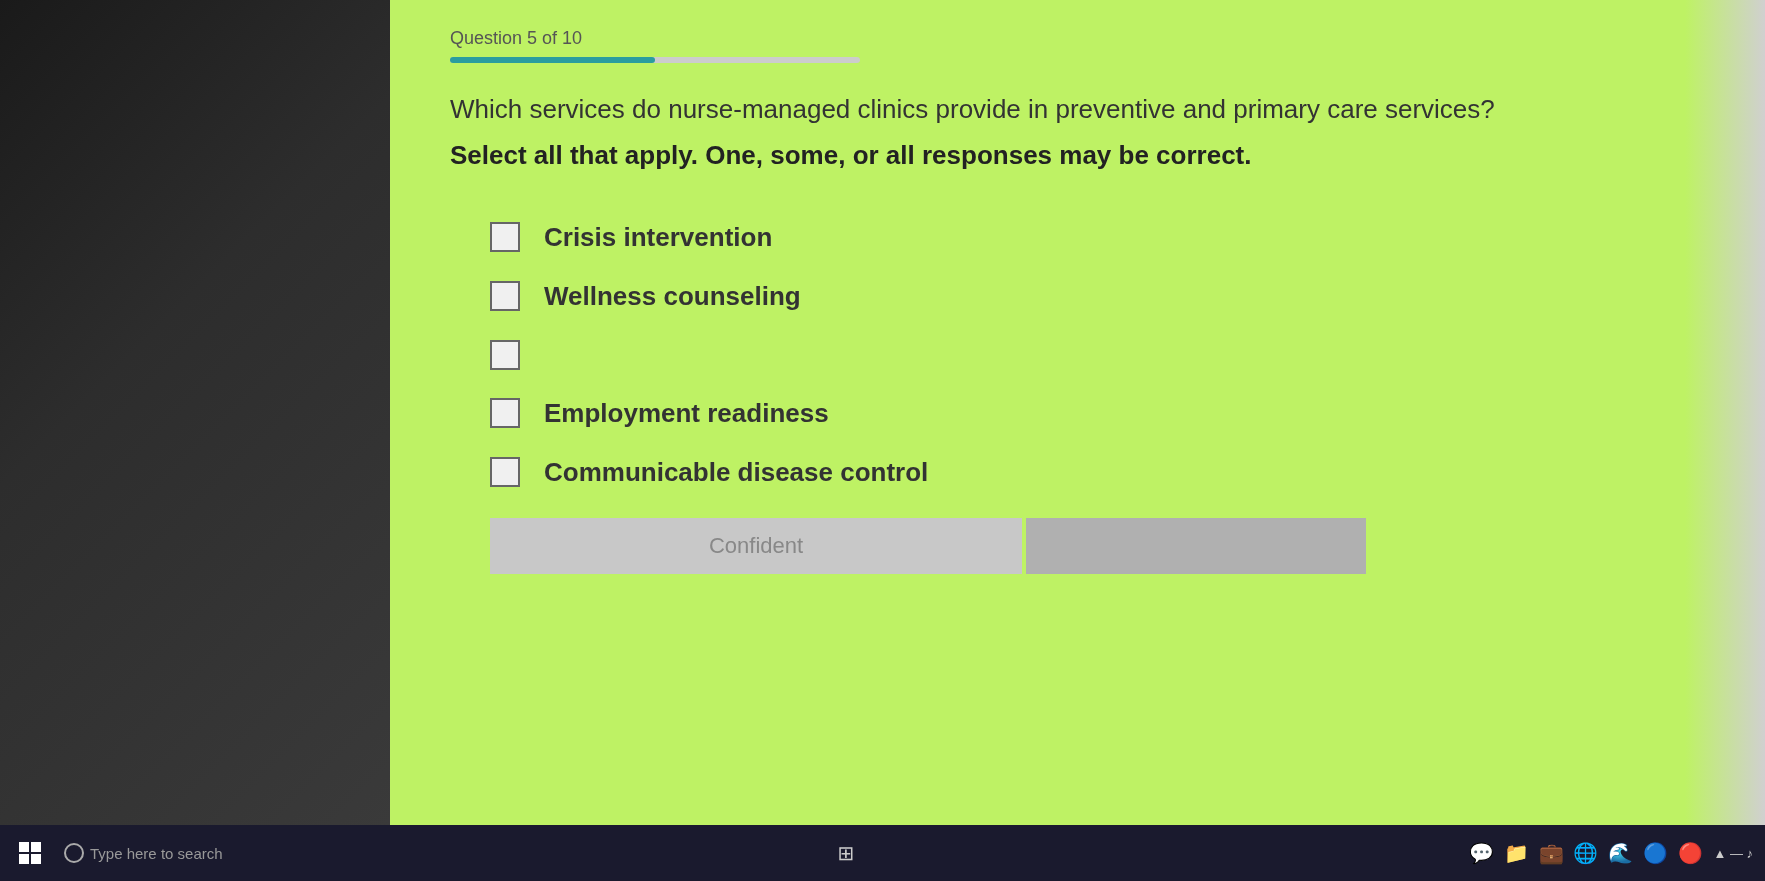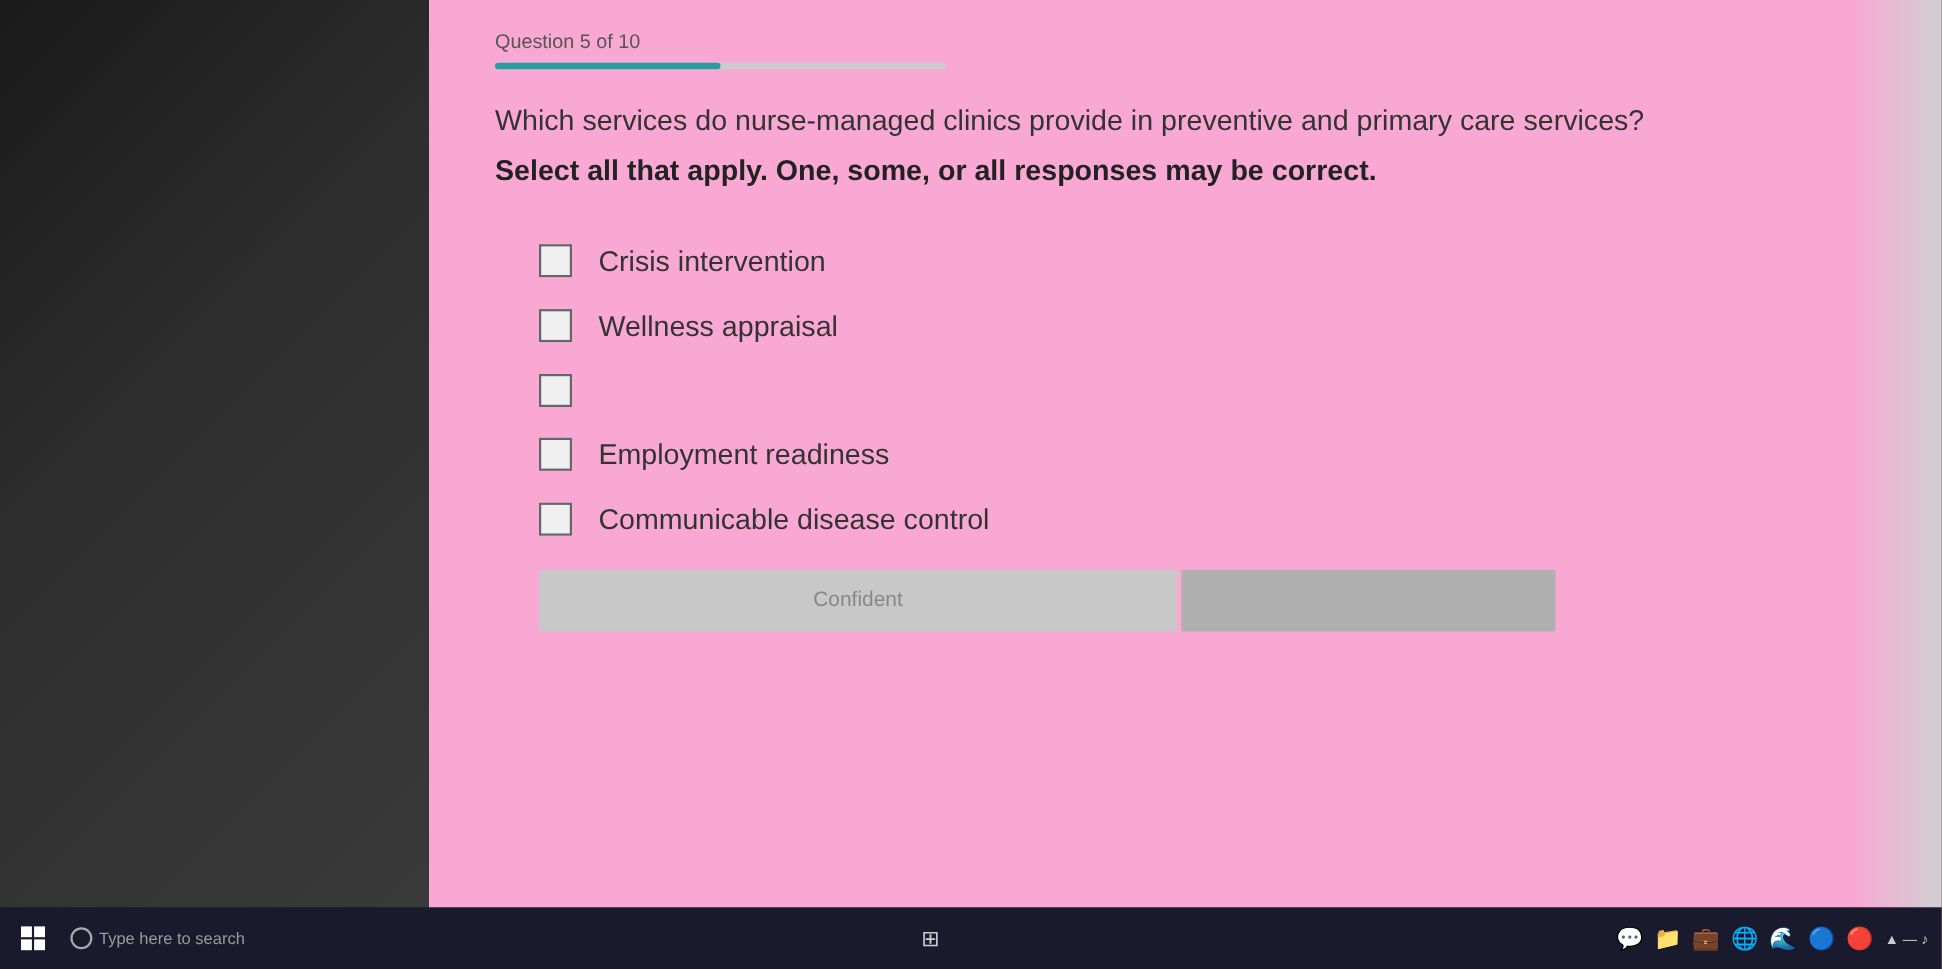--- a/index.html
+++ b/index.html
@@ -24,21 +24,21 @@
     .left-panel {
       width: 390px;
       background: linear-gradient(135deg, #1a1a1a 0%, #2d2d2d 40%, #3a3a3a 100%);
       flex-shrink: 0;
       position: relative;
     }
 
     
     .main-content {
       flex: 1;
-      background: #f9a8d4;
+      background: #bef264;
       padding: 28px 60px 20px 60px;
       position: relative;
       overflow: hidden;
     }
 
     
     .question-label {
       font-size: 18px;
       color: #555;
       margin-bottom: 8px;
@@ -102,37 +102,37 @@
       flex-shrink: 0;
       display: flex;
       align-items: center;
       justify-content: center;
       cursor: pointer;
     }
 
     .option-label {
       font-size: 26px;
       color: #333;
-      font-weight: 400;
+      font-weight: 700;
     }
 
     
     .buttons-area {
       display: flex;
       gap: 0;
       margin-top: 30px;
       margin-left: 40px;
     }
 
     .btn-confident {
-      width: 580px;
+      width: 532px;
       height: 56px;
       background: #c8c8c8;
       border: none;
-      font-size: 19px;
+      font-size: 22px;
       color: #888;
       cursor: pointer;
       display: flex;
       align-items: center;
       justify-content: center;
       font-weight: 500;
     }
 
     .btn-secondary {
       width: 340px;
@@ -260,21 +260,21 @@
 
     <ul class="options-list">
 
       <li class="option-item">
         <div class="checkbox"></div>
         <span class="option-label">Crisis intervention</span>
       </li>
 
       <li class="option-item">
         <div class="checkbox"></div>
-        <span class="option-label">Wellness appraisal</span>
+        <span class="option-label">Wellness counseling</span>
       </li>
 
       <li class="option-item">
         <div class="checkbox"></div>
       </li>
 
       <li class="option-item">
         <div class="checkbox"></div>
         <span class="option-label">Employment readiness</span>
       </li>

